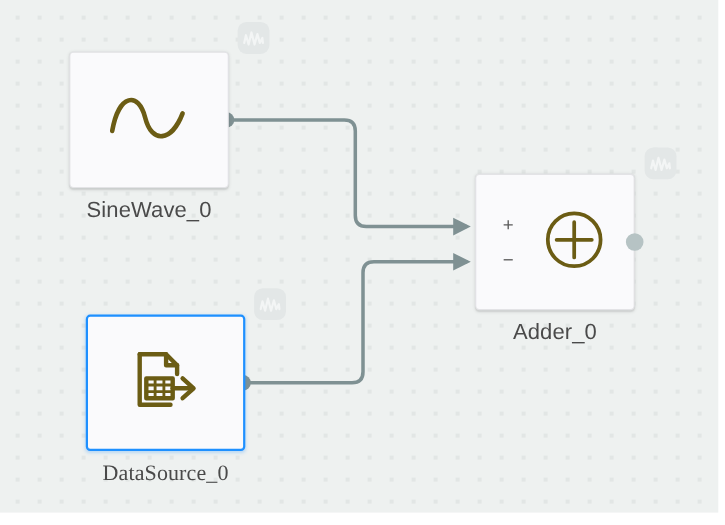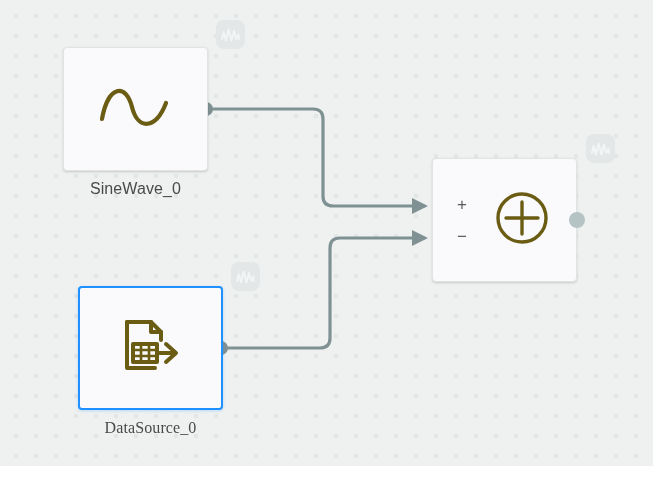--- a/index.html
+++ b/index.html
@@ -66,21 +66,21 @@
     justify-content: center;
   }
   .node.selected {
     border: 2px solid #1e90ff;
     box-shadow: 0 1px 3px rgba(30,144,255,0.25);
   }
   .node-label {
     position: absolute;
     text-align: center;
     color: #4a4a4a;
-    font-size: 16px;
+    font-size: 20px;
     font-family: "Liberation Sans", sans-serif;
     white-space: nowrap;
     letter-spacing: 0.1px;
   }
   .node-icon { display: block; }
   
   .adder-inner {
     display: flex;
     align-items: center;
     justify-content: center;
@@ -192,15 +192,16 @@
         </div>
         <span class="node-icon" style="margin-left:34px;">
           <svg width="58" height="58" viewBox="0 0 58 58">
             <circle cx="29" cy="29" r="24" fill="none" stroke="#6b5c14" stroke-width="3.4"></circle>
             <path d="M29 13 L29 45 M13 29 L45 29" stroke="#6b5c14" stroke-width="3.4" stroke-linecap="round"></path>
           </svg>
         </span>
       </div>
     </div>
     <div class="out-port" style="left:569px; top:212px;"></div>
+    <div class="node-label" style="left:382px; top:291px; width:245px;">Adder_0</div>
 
   </div>
 </div>
 
 </body></html>

